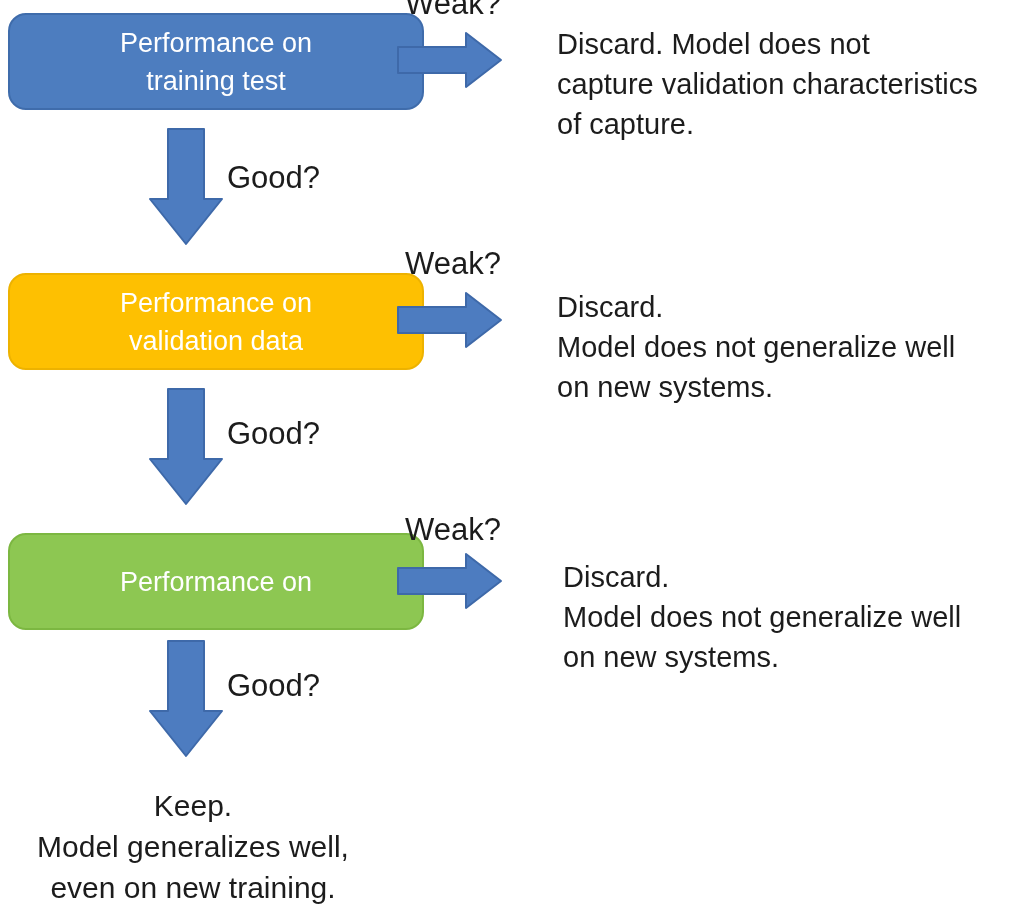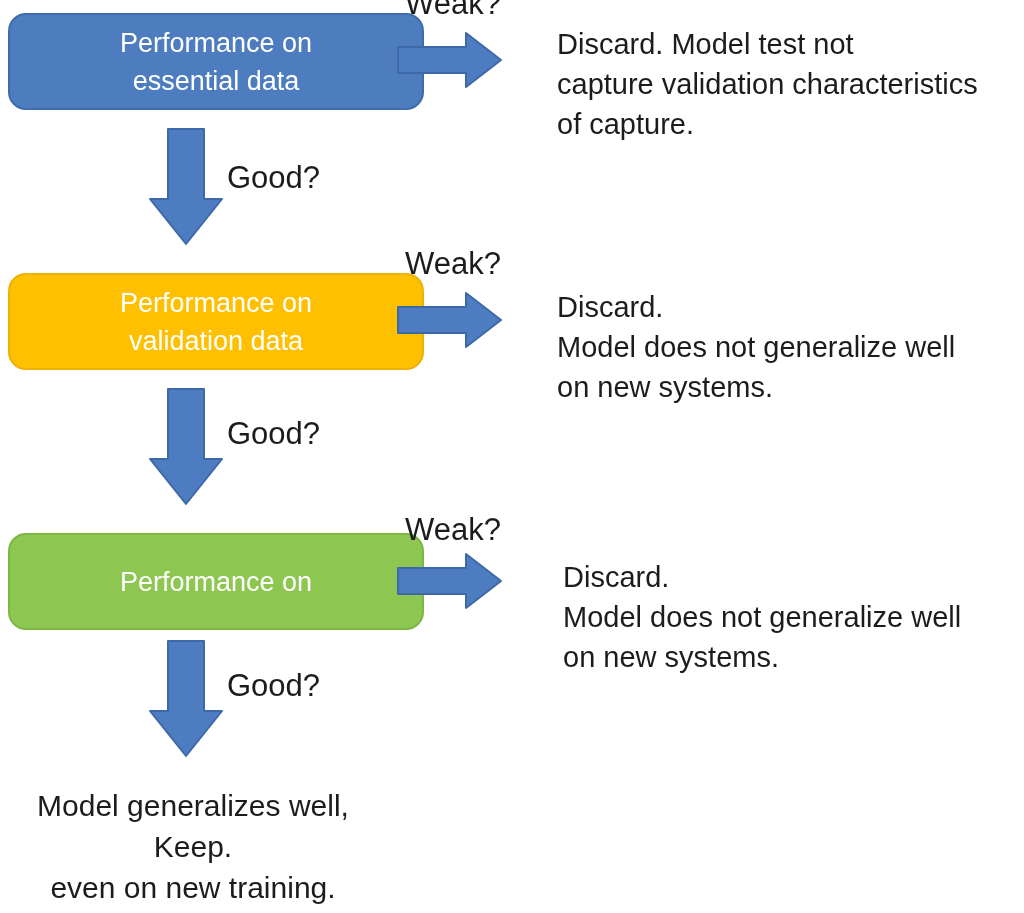--- a/index.html
+++ b/index.html
@@ -80,30 +80,30 @@
     line-height: 41px;
   }
 </style>
 </head>
 <body>
 
 <div class="canvas">
 
   <div class="node blue">
     <div>Performance on</div>
-    <div>essential data</div>
+    <div>training test</div>
   </div>
   <div class="weak w1">Weak?</div>
   <div class="arrow-right ar1">
     <svg viewBox="0 0 106 60" aria-hidden="true">
       <polygon points="1,17 69,17 69,3 104,30 69,57 69,43 1,43" fill="var(--arrow-blue, #4d7cc0)" stroke="var(--arrow-blue-border, #3e69a9)" stroke-width="2" stroke-linejoin="round"></polygon>
     </svg>
   </div>
   <div class="discard d1">
-    <div>Discard. Model test not</div>
+    <div>Discard. Model does not</div>
     <div>capture validation characteristics</div>
     <div>of capture.</div>
   </div>
   <div class="arrow-down ad1">
     <svg viewBox="0 0 74 118" aria-hidden="true">
       <polygon points="19,1 55,1 55,71 73,71 37,116 1,71 19,71" fill="var(--arrow-blue, #4d7cc0)" stroke="var(--arrow-blue-border, #3e69a9)" stroke-width="2" stroke-linejoin="round"></polygon>
     </svg>
   </div>
   <div class="good g1">Good?</div>
 
@@ -144,18 +144,18 @@
     <div>on new systems.</div>
   </div>
   <div class="arrow-down ad3">
     <svg viewBox="0 0 74 118" aria-hidden="true">
       <polygon points="19,1 55,1 55,71 73,71 37,116 1,71 19,71" fill="var(--arrow-blue, #4d7cc0)" stroke="var(--arrow-blue-border, #3e69a9)" stroke-width="2" stroke-linejoin="round"></polygon>
     </svg>
   </div>
   <div class="good g3">Good?</div>
 
   <div class="final-text">
+    <div>Keep.</div>
     <div>Model generalizes well,</div>
-    <div>Keep.</div>
     <div>even on new training.</div>
   </div>
 
 </div>
 
 </body></html>

